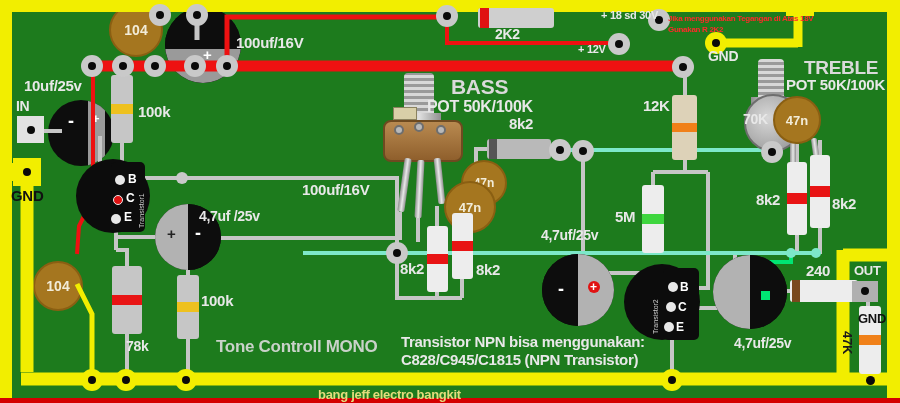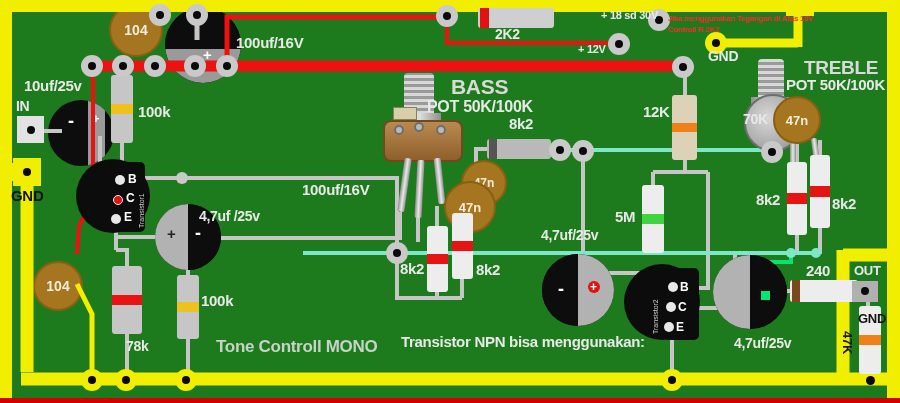--- a/index.html
+++ b/index.html
@@ -270,36 +270,38 @@
   <span class="t" style="left:24px;top:78px;">10uf/25v</span>
   <span class="t" style="left:11px;top:188px;color:#111;">GND</span>
   <span class="t" style="left:236px;top:35px;">100uf/16V</span>
   <span class="t" style="left:302px;top:182px;">100uf/16V</span>
   <span class="t" style="left:138px;top:104px;">100k</span>
   <span class="t" style="left:201px;top:293px;">100k</span>
   <span class="t" style="left:126px;top:339px;font-size:14px;">78k</span>
   <span class="t" style="left:199px;top:209px;font-size:14px;">4,7uf /25v</span>
   <span class="t" style="left:401px;top:334px;">Transistor NPN bisa menggunakan:</span>
   <span class="t" style="left:216px;top:338px;font-size:17px;color:#c9d2c9;">Tone Controll MONO</span>
+  <span class="t" style="left:401px;top:352px;">C828/C945/C1815 (NPN Transistor)</span>
+  <span class="t" style="left:318px;top:388px;font-size:13px;color:#e4dc7c;">bang jeff electro bangkit</span>
   <span class="t" style="left:451px;top:76px;font-size:21px;color:#dadada;">BASS</span>
   <span class="t" style="left:427px;top:99px;font-size:16px;">POT 50K/100K</span>
   <span class="t" style="left:509px;top:116px;">8k2</span>
   <span class="t" style="left:400px;top:261px;">8k2</span>
   <span class="t" style="left:476px;top:262px;">8k2</span>
   <span class="t" style="left:541px;top:228px;font-size:14px;">4,7uf/25v</span>
   <span class="t" style="left:495px;top:27px;font-size:14px;">2K2</span>
   <span class="t" style="left:601px;top:10px;font-size:11px;">+ 18 sd 30V</span>
   <span class="t" style="left:668px;top:15px;font-size:8px;color:#ff2a2a;">Jika menggunakan Tegangan di Atas 18V</span>
-  <span class="t" style="left:668px;top:26px;font-size:8px;color:#ff2a2a;">Controll R 2K2</span>
+  <span class="t" style="left:668px;top:26px;font-size:8px;color:#ff2a2a;">Gunakan R 2K2</span>
   <span class="t" style="left:578px;top:44px;font-size:11px;">+ 12V</span>
   <span class="t" style="left:708px;top:49px;font-size:14px;">GND</span>
   <span class="t" style="left:804px;top:58px;font-size:19px;color:#dadada;">TREBLE</span>
   <span class="t" style="left:786px;top:77px;">POT 50K/100K</span>
   <span class="t" style="left:743px;top:112px;font-size:14px;">70K</span>
-  <span class="t" style="left:643px;top:104px;">12K</span>
+  <span class="t" style="left:643px;top:98px;">12K</span>
   <span class="t" style="left:615px;top:209px;">5M</span>
   <span class="t" style="left:756px;top:192px;">8k2</span>
   <span class="t" style="left:832px;top:196px;">8k2</span>
   <span class="t" style="left:734px;top:336px;font-size:14px;">4,7uf/25v</span>
   <span class="t" style="left:806px;top:263px;">240</span>
   <span class="t" style="left:854px;top:264px;font-size:13px;">OUT</span>
   <span class="t" style="left:858px;top:312px;font-size:13px;color:#111;">GND</span>
   <span class="t" style="left:836px;top:336px;font-size:13px;color:#1a1a1a;transform:rotate(90deg);">47K</span>
 
 </div>

